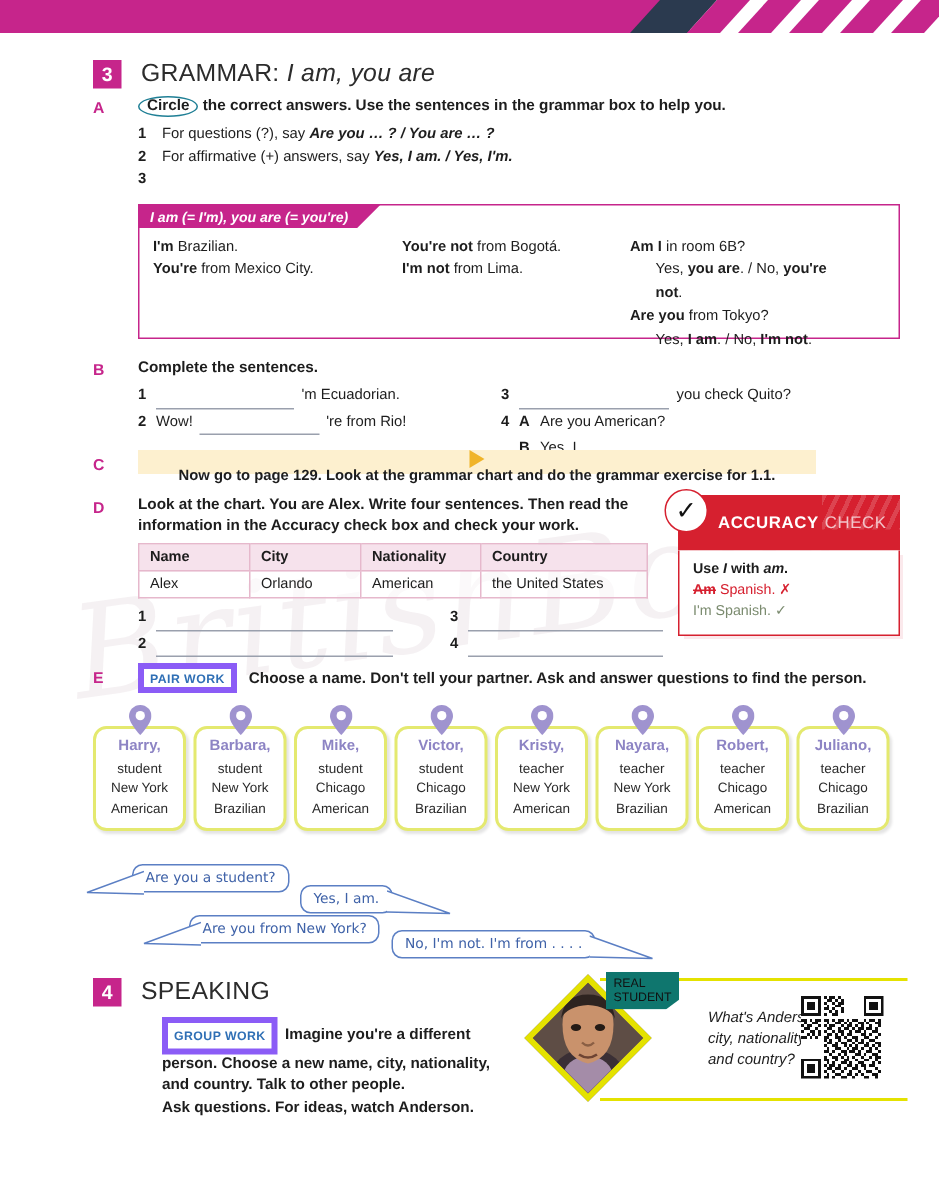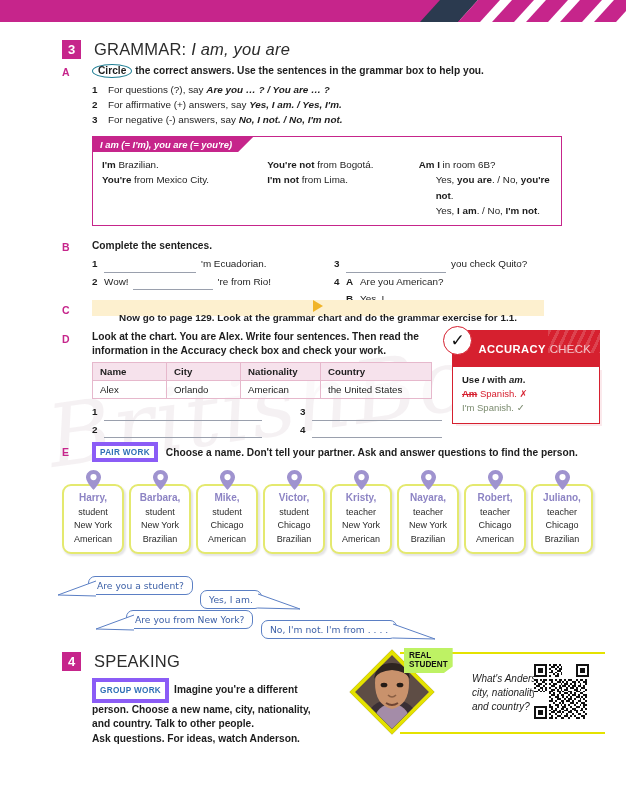--- a/index.html
+++ b/index.html
@@ -254,23 +254,23 @@
     overflow: hidden;
     background:#6d5a52;
   }
   .rs-photo {
     position:absolute; left:50%; top:50%;
     width: 86px; height: 86px;
     transform: translate(-50%,-50%) rotate(-45deg);
   }
   .rs-tag {
     position: absolute;
-    background: #bef264;
+    background: #0f766e;
     color: #111;
-    font-weight: bold;
+    font-weight: normal;
     font-size: 8.2px;
     line-height: 9px;
     padding: 3px 5px 4px 5px;
     z-index: 6;
     clip-path: polygon(0 0, 100% 0, 100% 74%, 82% 100%, 0 100%);
   }
   .rs-q {
     position: absolute;
     font-size: 10px; font-style: italic; color:#1d1d1d;
     line-height: 14px;
@@ -321,38 +321,38 @@
       <div class="row">
         <span class="n">1</span>
         <span><span>For questions (?), say </span><i>Are you … ? / You are … ?</i></span>
       </div>
       <div class="row">
         <span class="n">2</span>
         <span><span>For affirmative (+) answers, say </span><i>Yes, I am. / Yes, I'm.</i></span>
       </div>
       <div class="row">
         <span class="n">3</span>
-        <span><span>For negative (-) answers, say </span><i>No, I not. / No, I'm not.</i></span>
-      </div>
-    </div>
-
-    <div class="gbox" style="left:92px; top:136px; width:470px; height:90px;">
+      </div>
+    </div>
+
+    <div class="gbox" style="left:92px; top:136px; width:508px; height:90px;">
       <div class="gbox-tag">I am (= I'm), you are (= you're)</div>
       <div class="gbox-cols">
         <div class="gcol" style="width:175px; padding-left:9px;">
           <div><b>I'm</b><span> Brazilian.</span></div>
           <div><b>You're</b><span> from Mexico City.</span></div>
         </div>
         <div class="gcol" style="width:152px;">
           <div><b>You're not</b><span> from Bogotá.</span></div>
           <div><b>I'm not</b><span> from Lima.</span></div>
         </div>
         <div class="gcol" style="width:143px;">
           <div><b>Am I</b><span> in room 6B?</span></div>
           <div class="ind"><span>Yes, </span><b>you are</b><span>. / No, </span><b>you're not</b><span>.</span></div>
+          <div><b>Are you</b><span> from Tokyo?</span></div>
           <div class="ind"><span>Yes, </span><b>I am</b><span>. / No, </span><b>I'm not</b><span>.</span></div>
         </div>
       </div>
     </div>
 
     <div class="letter" style="left:62px; top:241px;">B</div>
     <div class="para" style="left:92px; top:239px;">Complete the sentences.</div>
 
     <div class="blanks" style="left:92px; top:255px; width:240px;">
       <div class="bl-row">
@@ -596,21 +596,21 @@
           </svg>
         <div class="bb">No, I'm not. I'm from . . . .</div>
       </div>
     </div>
 
     <div class="sec-head" style="left:62px; top:652px;">
       <div class="sec-num">4</div>
       <div class="sec-title">SPEAKING</div>
     </div>
 
-    <div style="position:absolute; left:92px; top:678px; width:260px;">
+    <div style="position:absolute; left:108px; top:678px; width:260px;">
       <div style="font-size:10.2px; font-weight:bold; color:#1d1d1d; line-height:14.2px;">
         <span class="pwbadge" style="margin-right:5px;">GROUP WORK</span><span>Imagine you're a different</span><br>
         <span>person. Choose a new name, city, nationality,</span><br>
         <span>and country. Talk to other people.</span><br>
         <span>Ask questions. For ideas, watch Anderson.</span>
       </div>
     </div>
 
     <div class="rs-wrap" style="left:352px; top:648px; width:250px; height:90px;">
       <div class="rs-rule" style="left:48px; top:4px; width:205px;"></div>

